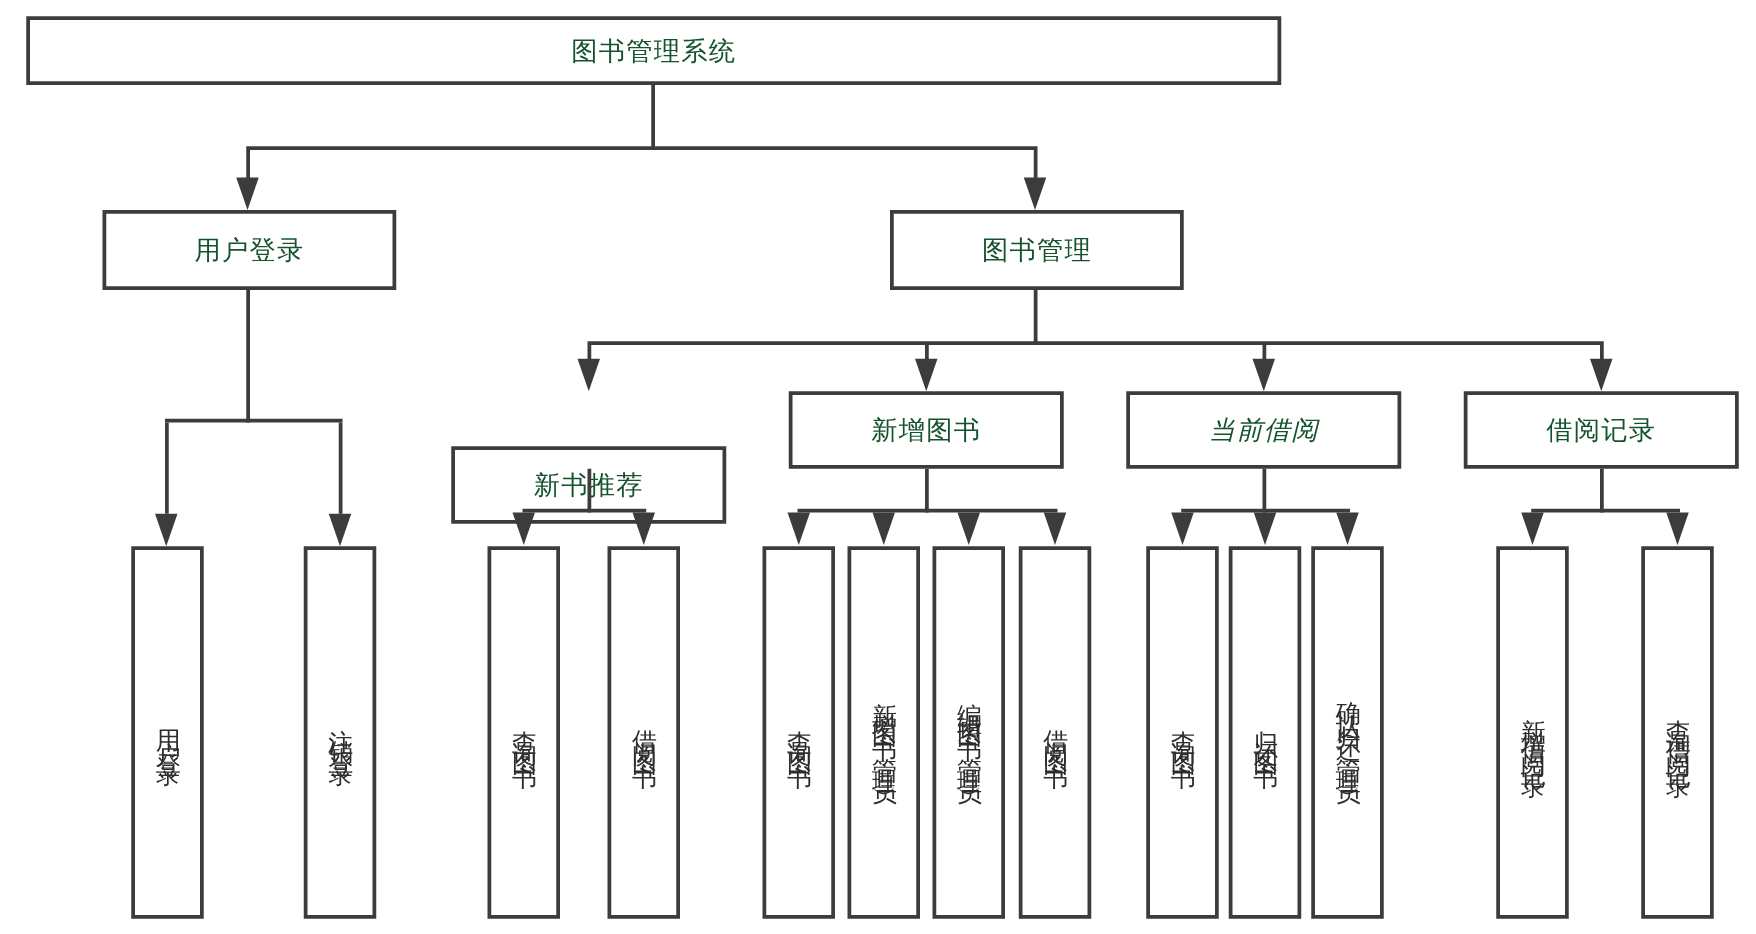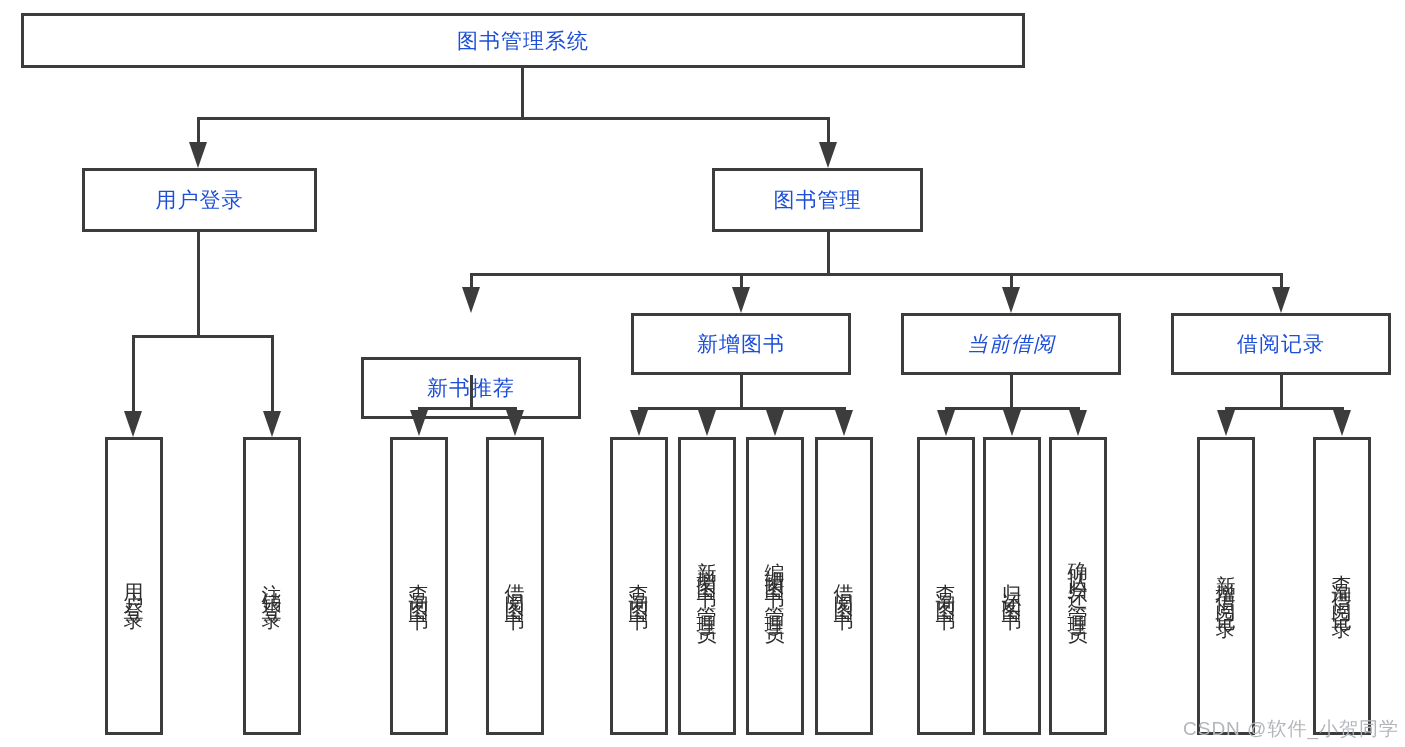--- a/index.html
+++ b/index.html
@@ -19,21 +19,21 @@
     position: absolute;
     box-sizing: border-box;
     border: 3px solid #3c3c3c;
     background: #ffffff;
     display: flex;
     align-items: center;
     justify-content: center;
   }
   .box .hlabel {
     font-size: 21px;
-    color: #1d4ed8;
+    color: #14532d;
     letter-spacing: 1px;
     white-space: nowrap;
   }
   .box .vlabel {
     writing-mode: vertical-rl;
     text-orientation: mixed;
     font-size: 20px;
     color: #2d2d2d;
     letter-spacing: 9px;
     line-height: 1;
@@ -74,21 +74,21 @@
   <div class="vline" style="left:521px; top:68px;  height:52px;"></div>
   <div class="hline" style="left:197px; top:117px; width:633px;"></div>
   <div class="vline" style="left:197px; top:120px; height:24px;"></div>
   <div class="vline" style="left:827px; top:120px; height:24px;"></div>
   <div class="arrow" style="left:189px; top:142px;"></div>
   <div class="arrow" style="left:819px; top:142px;"></div>
 
   <div class="box" style="left:82px; top:168px; width:235px; height:64px;">
     <span class="hlabel">用户登录</span>
   </div>
-  <div class="box" style="left:712px; top:168px; width:211px; height:64px;">
+  <div class="box" style="left:712px; top:168px; width:235px; height:64px;">
     <span class="hlabel">图书管理</span>
   </div>
 
   <div class="vline" style="left:197px; top:232px; height:106px;"></div>
   <div class="hline" style="left:132px; top:335px; width:142px;"></div>
   <div class="vline" style="left:132px; top:338px; height:73px;"></div>
   <div class="vline" style="left:271px; top:338px; height:73px;"></div>
   <div class="arrow" style="left:124px; top:411px;"></div>
   <div class="arrow" style="left:263px; top:411px;"></div>
 
@@ -176,15 +176,14 @@
     <span class="vlabel">确认归还（管理员）</span>
   </div>
 
   <div class="box" style="left:1197px; top:437px; width:58px; height:298px;">
     <span class="vlabel">新增借阅记录</span>
   </div>
   <div class="box" style="left:1313px; top:437px; width:58px; height:298px;">
     <span class="vlabel">查询借阅记录</span>
   </div>
 
-  <div id="watermark">CSDN @软件_小贺同学</div>
 
 </div>
 
 </body></html>

